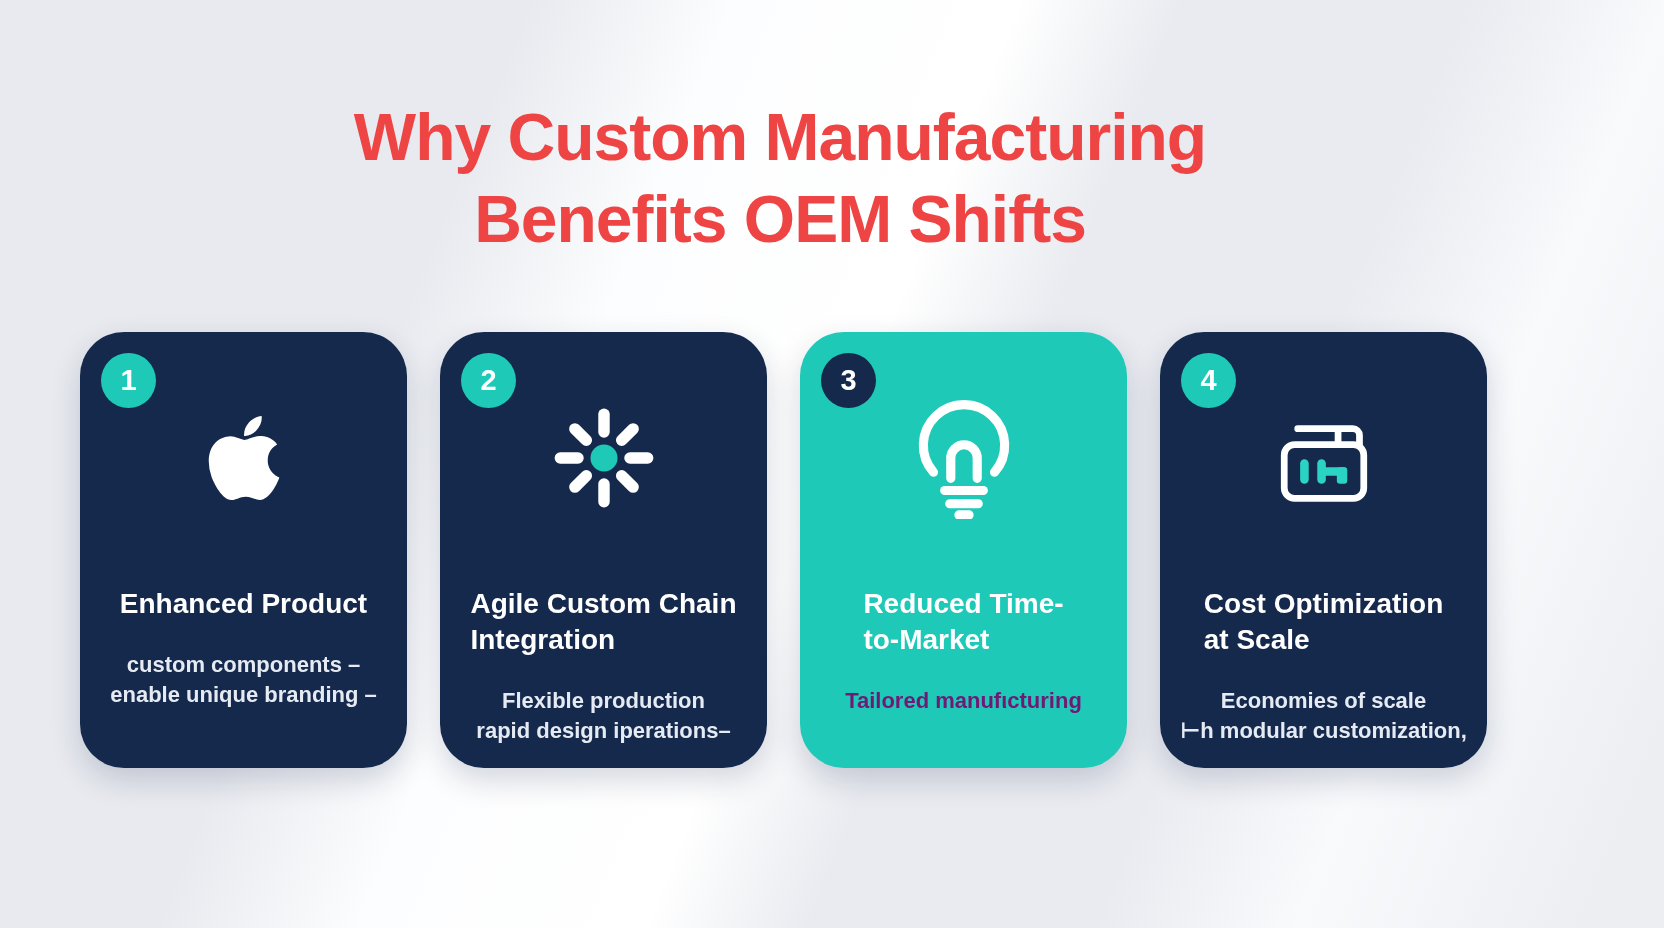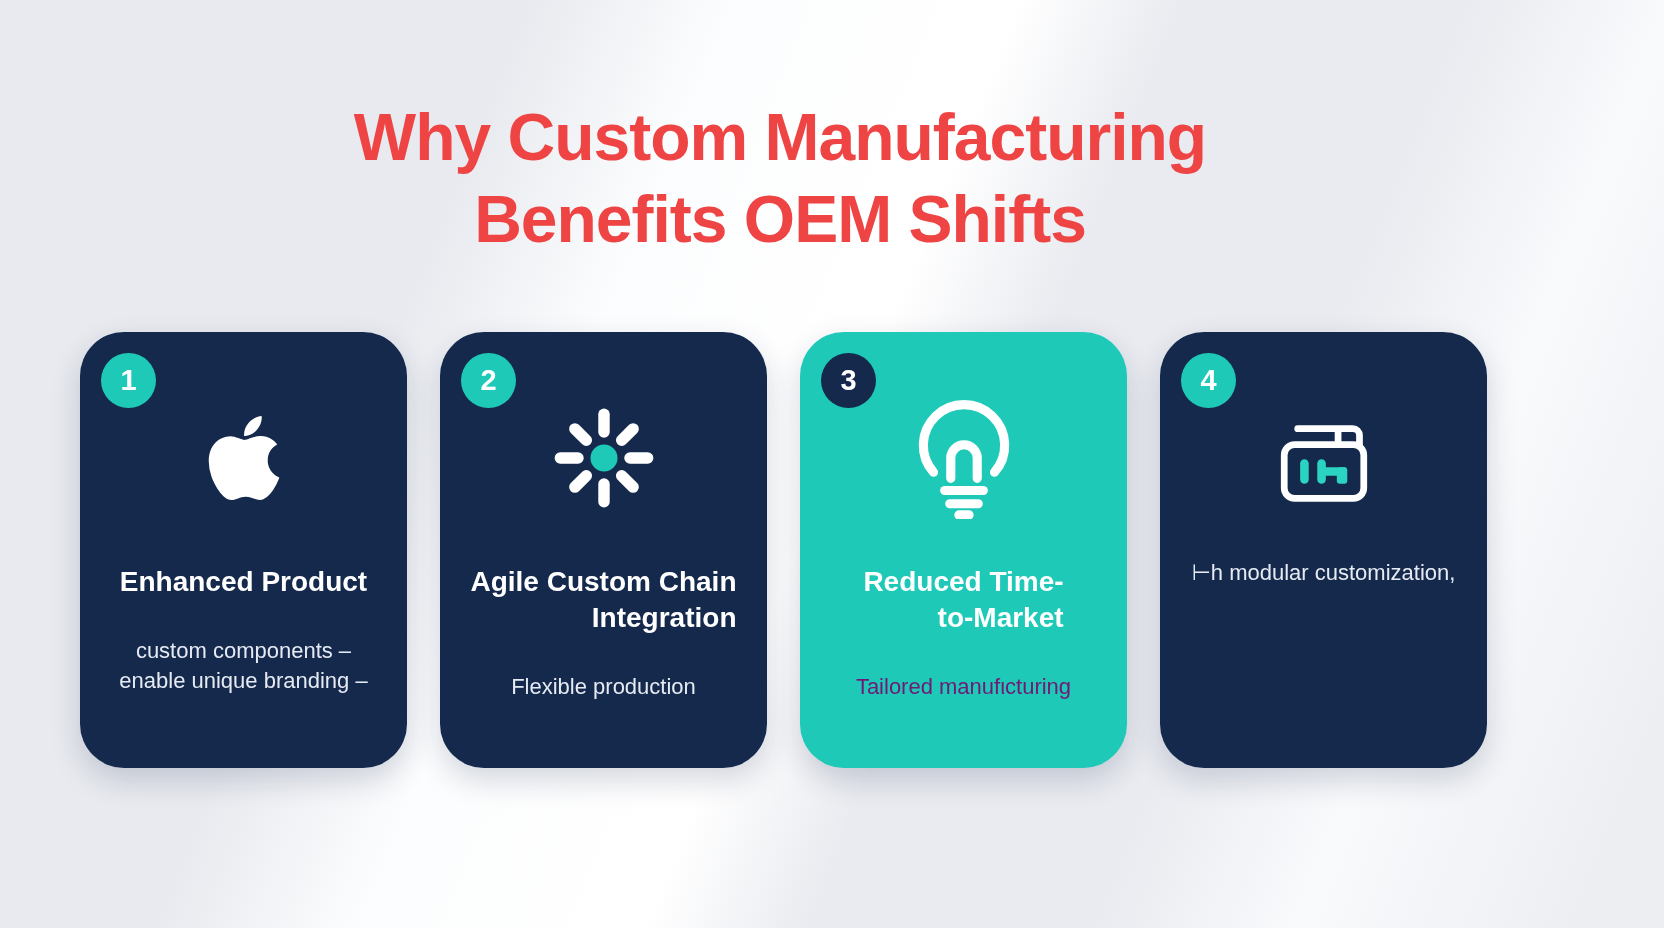--- a/index.html
+++ b/index.html
@@ -32,26 +32,26 @@
   .badge{
     position:absolute;top:21px;left:21px;width:55px;height:55px;border-radius:50%;
     background:#1ec9b8;color:#fff;display:flex;align-items:center;justify-content:center;
     font-size:29px;font-weight:700;
   }
   .card--teal .badge{background:#15294d;}
   .icon-wrap{
     height:128px;margin-top:62px;display:flex;align-items:center;justify-content:center;
   }
   .card-title{
-    margin-top:42px;text-align:right;
+    margin-top:64px;text-align:left;
     font-size:28px;line-height:36px;font-weight:700;color:#ffffff;
   }
   .card-desc{
-    margin-top:36px;text-align:center;
-    font-size:22px;line-height:30px;font-weight:400;color:#e6ebf3;
+    margin-top:28px;text-align:center;
+    font-size:22px;line-height:30px;font-weight:700;color:#e6ebf3;
   }
   .card--teal .card-desc{color:#701a75;}
 </style>
 </head>
 <body>
 
 <div class="title">
   <div>Why Custom Manufacturing</div>
   <div>Benefits OEM Shifts</div>
 </div>
@@ -94,20 +94,21 @@
         </g>
         <circle cx="50" cy="50" r="13" fill="#1ec9b8"></circle>
       </svg>
     </div>
     <div class="card-title">
       <div>Agile Custom Chain</div>
       <div>Integration</div>
     </div>
     <div class="card-desc">
       <div>Flexible production</div>
+      <div>rapid design iperations–</div>
     </div>
   </div>
 
   <div class="card card--teal">
     <div class="badge">
       <span>3</span>
     </div>
     <div class="icon-wrap">
       <svg width="116" height="122" viewBox="0 0 110 120" aria-hidden="true" fill="none">
         <g stroke="#ffffff" stroke-width="9" stroke-linecap="round" stroke-linejoin="round">
@@ -140,18 +141,23 @@
           <line x1="108" y1="34" x2="108" y2="56"></line>
         </g>
         <g fill="#2bd4c2">
           <rect x="46" y="82" width="14" height="40" rx="7"></rect>
           <rect x="74" y="82" width="14" height="40" rx="7"></rect>
           <rect x="80" y="95" width="42" height="14" rx="4"></rect>
           <rect x="106" y="95" width="17" height="27" rx="5"></rect>
         </g>
       </svg>
     </div>
+    <div class="card-title">
+      <div>Cost Optimization</div>
+      <div>at Scale</div>
+    </div>
     <div class="card-desc">
+      <div>Economies of scale</div>
       <div>⊢h modular customization,</div>
     </div>
   </div>
 
 </div>
 
 </body></html>

